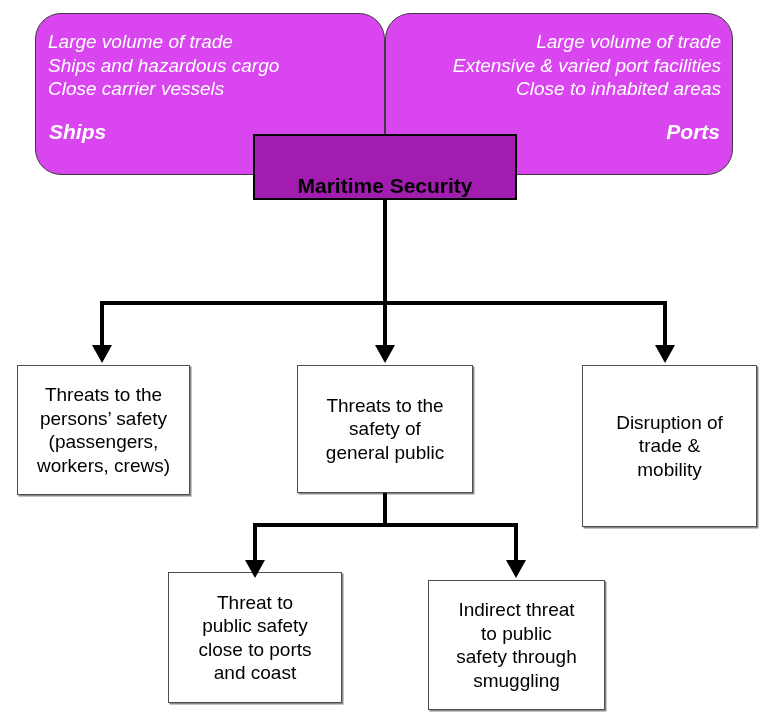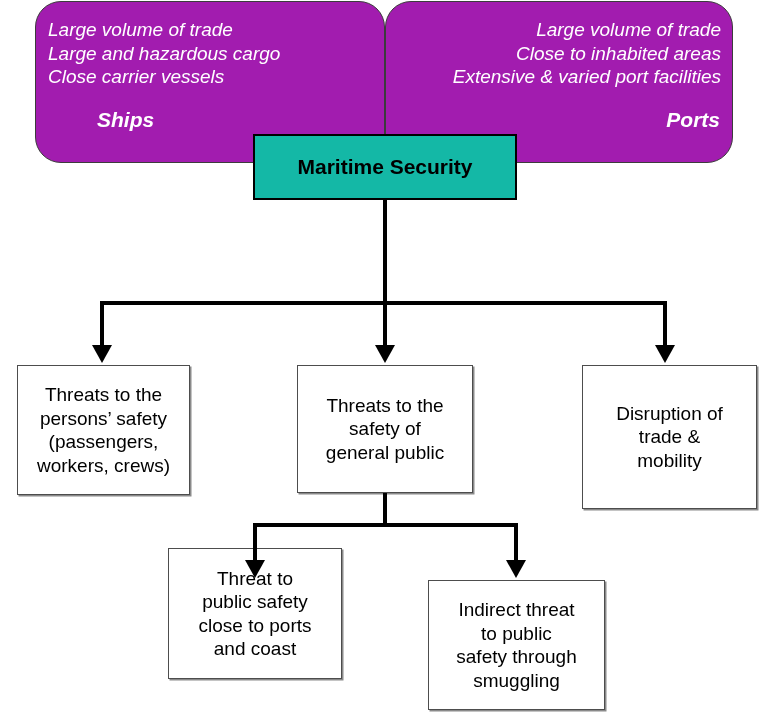--- a/index.html
+++ b/index.html
@@ -8,23 +8,23 @@
     width: 773px;
     height: 717px;
     background: #ffffff;
     font-family: "Liberation Sans", "DejaVu Sans", sans-serif;
     overflow: hidden;
   }
 
   
   .panel {
     position: absolute;
-    top: 1px;
+    top: 13px;
     height: 162px;
-    background: #a21caf;
+    background: #d946ef;
     border: 1.5px solid #3c3c3c;
     border-radius: 26px;
     box-sizing: border-box;
     color: #ffffff;
   }
   .panel.left  { left: 35px;  width: 350px; }
   .panel.right { left: 385px; width: 348px; }
   .panel .lines {
     position: absolute;
     top: 16px;
@@ -36,32 +36,32 @@
   }
   .panel.left  .lines { text-align: left; }
   .panel.right .lines { text-align: right; }
   .panel .corner-label {
     position: absolute;
     bottom: 30px;
     font-style: italic;
     font-weight: bold;
     font-size: 21px;
   }
-  .panel.left  .corner-label { left: 13px; margin-left: 48px; }
+  .panel.left  .corner-label { left: 13px; }
   .panel.right .corner-label { right: 12px; text-align: center; }
 
   
   .ms-box {
     position: absolute;
     left: 253px; top: 134px;
     width: 264px; height: 66px;
-    background: #14b8a6;
+    background: #a21caf;
     border: 2px solid #000000;
     box-sizing: border-box;
-    display: flex; align-items: center; justify-content: center;
+    display: flex; align-items: flex-end; justify-content: center;
     font-weight: bold;
     font-size: 21px;
     color: #000000;
     z-index: 3;
   }
 
   
   .line {
     position: absolute;
     background: #000000;
@@ -86,43 +86,43 @@
     display: flex; align-items: center; justify-content: center;
     text-align: center;
     font-size: 19px;
     line-height: 23.5px;
     color: #000000;
     white-space: pre-line;
     z-index: 1;
   }
   .box-a { left: 17px;  top: 365px; width: 173px; height: 130px; }
   .box-b { left: 297px; top: 365px; width: 176px; height: 128px; }
-  .box-c { left: 582px; top: 365px; width: 175px; height: 144px; }
-  .box-d { left: 168px; top: 548px; width: 174px; height: 131px; }
+  .box-c { left: 582px; top: 365px; width: 175px; height: 162px; }
+  .box-d { left: 168px; top: 572px; width: 174px; height: 131px; }
   .box-e { left: 428px; top: 580px; width: 177px; height: 130px; }
 </style>
 </head>
 <body>
 
 <div class="canvas">
 
   <div class="panel left">
     <div class="lines">
       <div>Large volume of trade</div>
-      <div>Large and hazardous cargo</div>
+      <div>Ships and hazardous cargo</div>
       <div>Close carrier vessels</div>
     </div>
     <div class="corner-label">Ships</div>
   </div>
 
   <div class="panel right">
     <div class="lines">
       <div>Large volume of trade</div>
+      <div>Extensive &amp; varied port facilities</div>
       <div>Close to inhabited areas</div>
-      <div>Extensive &amp; varied port facilities</div>
     </div>
     <div class="corner-label">Ports</div>
   </div>
 
   <div class="ms-box">
     <span>Maritime Security</span>
   </div>
 
   <div class="line" style="left:383px; top:200px; width:4px; height:147px;"></div>
   <div class="line" style="left:100px; top:301px; width:567px; height:4px;"></div>

